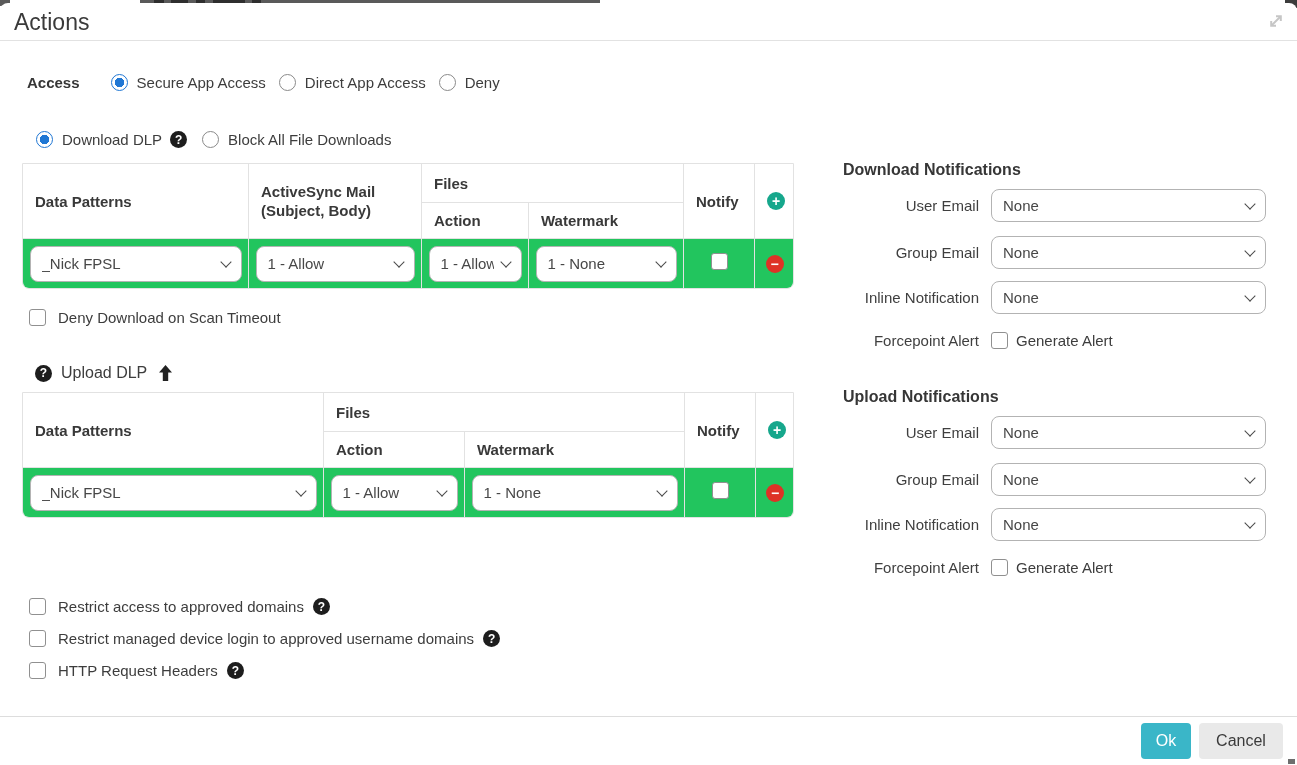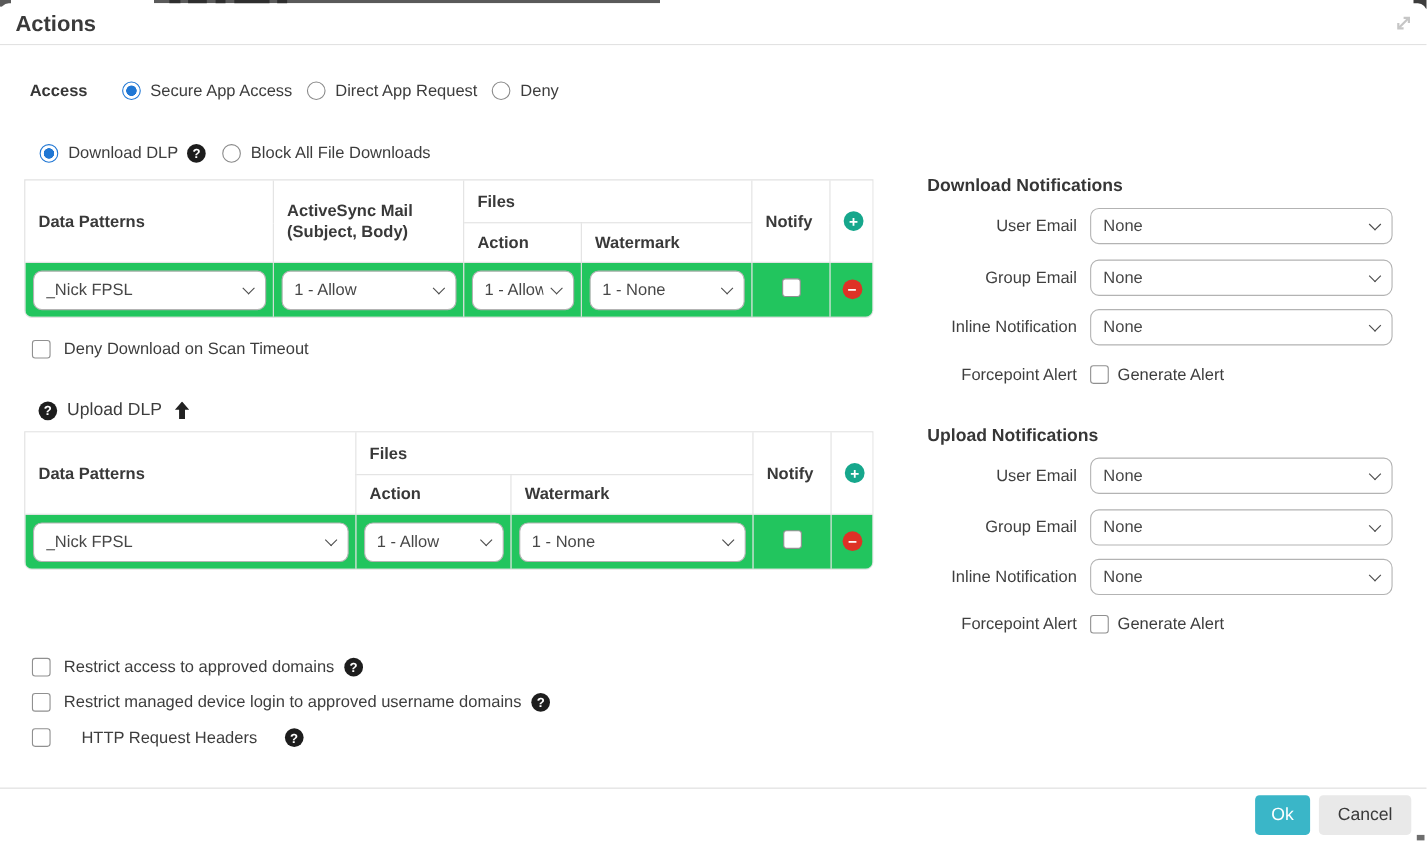--- a/index.html
+++ b/index.html
@@ -26,21 +26,21 @@
   .modal {
     position:absolute; left:0; right:0; top:3px; bottom:0;
     background:#ffffff; border-radius:8px 8px 0 0; z-index:1;
   }
   .modal-header {
     position:absolute; left:0; right:0; top:0; height:38px;
     border-bottom:1px solid #e2e2e2;
   }
   .modal-title {
     position:absolute; left:14px; top:0; line-height:38px;
-    font-size:20px; font-weight:bold; color:#3a3a3a;
+    font-size:23px; font-weight:normal; color:#3a3a3a;
   }
   .expand-btn { position:absolute; right:12px; top:9px; width:18px; height:18px; cursor:pointer; }
 
   
   .radio {
     appearance:none; -webkit-appearance:none;
     width:17px; height:17px; border:1.5px solid #8a8a8a; border-radius:50%;
     background:#fff; flex:none; cursor:pointer;
   }
   .radio:checked {
@@ -173,21 +173,21 @@
           </g>
         </svg>
       </span>
     </div>
 
     <div class="access-row">
       <span class="lbl bold">Access</span>
       <input type="radio" name="access" class="radio" checked="" style="">
       <span class="lbl">Secure App Access</span>
       <input type="radio" name="access" class="radio opt-gap" style="">
-      <span class="lbl">Direct App Request</span>
+      <span class="lbl">Direct App Access</span>
       <input type="radio" name="access" class="radio opt-gap" style="">
       <span class="lbl">Deny</span>
     </div>
 
     <div class="dlpmode-row">
       <input type="radio" name="dlpmode" class="radio" checked="" style="">
       <span class="lbl">Download DLP</span>
       <span class="help">?</span>
       <input type="radio" name="dlpmode" class="radio opt-gap" style="">
       <span class="lbl">Block All File Downloads</span>
@@ -324,21 +324,21 @@
     <div class="check-row" style="left:29px; top:595px;">
       <input type="checkbox" class="cbx" style="">
       <span class="lbl">Restrict access to approved domains</span>
       <span class="help">?</span>
     </div>
     <div class="check-row" style="left:29px; top:627px;">
       <input type="checkbox" class="cbx" style="">
       <span class="lbl">Restrict managed device login to approved username domains</span>
       <span class="help">?</span>
     </div>
-    <div class="check-row" style="left:29px; top:659px;gap:16px;">
+    <div class="check-row" style="left:29px; top:659px;">
       <input type="checkbox" class="cbx" style="">
       <span class="lbl">HTTP Request Headers</span>
       <span class="help">?</span>
     </div>
 
     <div class="notif nd">
       <h2>Download Notifications</h2>
       <div class="nrow nr1">
         <span class="nlabel">User Email</span>
         <div class="sel">

